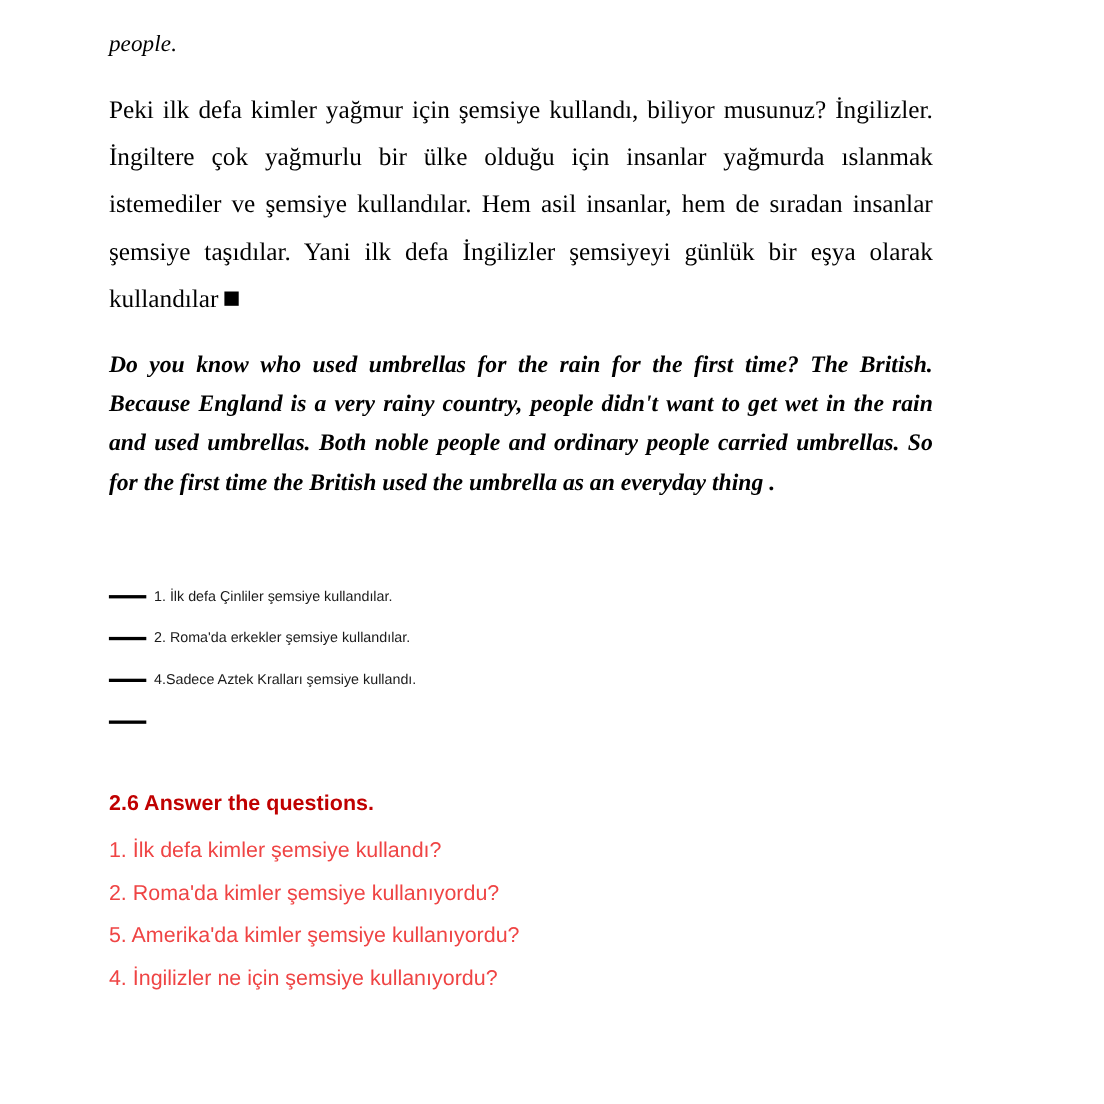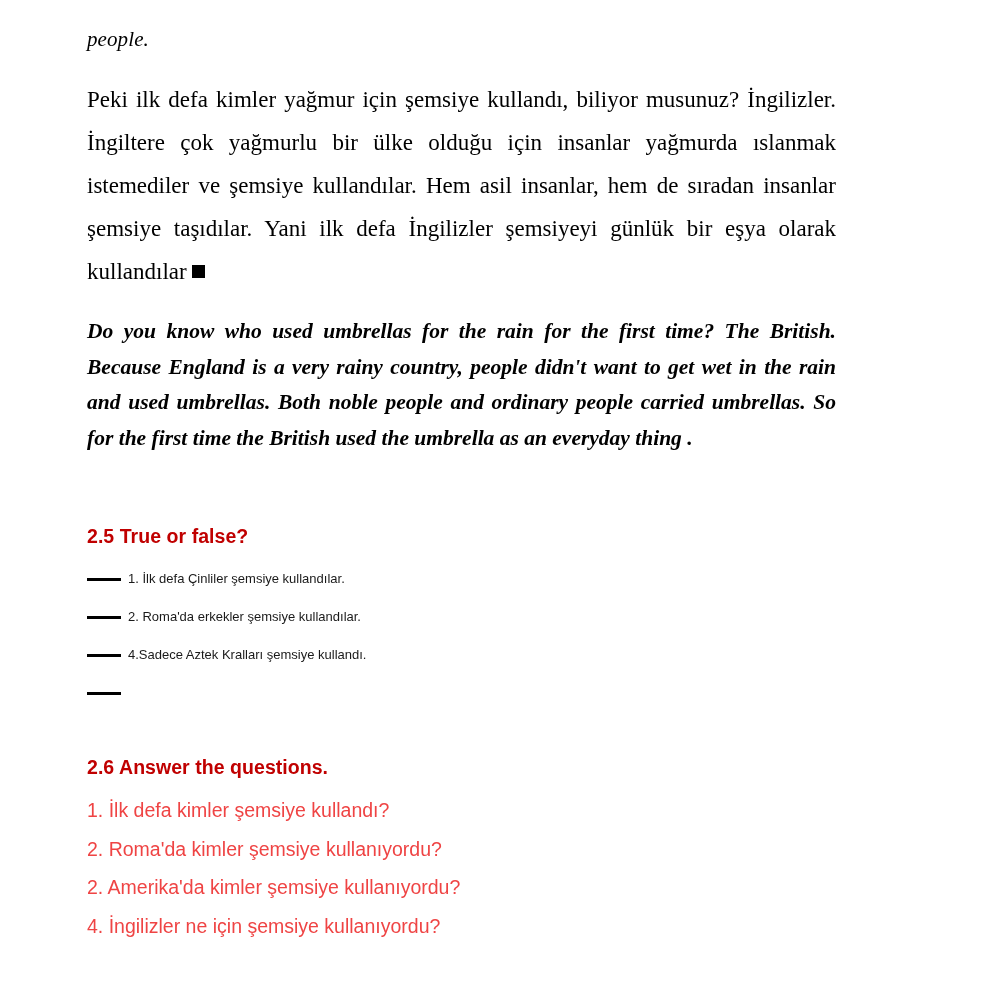--- a/index.html
+++ b/index.html
@@ -12,21 +12,21 @@
     height: 1004px;
     position: relative;
     overflow: hidden;
     font-family: "Liberation Serif", serif;
     color: #000000;
     -webkit-font-smoothing: antialiased;
   }
 
   .page {
     position: absolute;
-    left: 0;
+    left: 12px;
     top: 0;
     width: 968px;
     height: 1004px;
     box-sizing: border-box;
     padding: 0 132px 0 87px;
   }
 
   
   .cont-line {
     font-family: "Liberation Serif", serif;
@@ -121,32 +121,31 @@
 
 <div class="page">
 
   <p class="cont-line">people.</p>
 
   <p class="tr-para"><span>Peki ilk defa kimler yağmur için şemsiye kullandı, biliyor musunuz? İngilizler. İngiltere çok yağmurlu bir ülke olduğu için insanlar yağmurda ıslanmak istemediler ve şemsiye kullandılar. Hem asil insanlar, hem de sıradan insanlar şemsiye taşıdılar. Yani ilk defa İngilizler şemsiyeyi günlük bir eşya olarak kullandılar</span><span class="endmark"></span></p>
 
   <p class="en-para">Do you know who used umbrellas for the rain for the first time? The British. Because England is a very rainy country, people didn't want to get wet in the rain and used umbrellas. Both noble people and ordinary people carried umbrellas. So for the first time the British used the umbrella as an everyday thing .</p>
 
   <div class="section s25">
-    <h3 class="sec-heading">2.5 True or false?</h3>
     <ul class="ex-list">
       <li class="ex-item"><span class="blank"></span><span>1. İlk defa Çinliler şemsiye kullandılar.</span></li>
       <li class="ex-item"><span class="blank"></span><span>2. Roma'da erkekler şemsiye kullandılar.</span></li>
       <li class="ex-item"><span class="blank"></span><span>4.Sadece Aztek Kralları şemsiye kullandı.</span></li>
       <li class="ex-item"><span class="blank"></span></li>
     </ul>
   </div>
 
   <div class="section s26">
     <h3 class="sec-heading">2.6 Answer the questions.</h3>
     <ul class="ex-list">
       <li class="q-item">1. İlk defa kimler şemsiye kullandı?</li>
       <li class="q-item">2. Roma'da kimler şemsiye kullanıyordu?</li>
-      <li class="q-item">2. Amerika'da kimler şemsiye kullanıyordu?</li>
+      <li class="q-item">5. Amerika'da kimler şemsiye kullanıyordu?</li>
       <li class="q-item">4. İngilizler ne için şemsiye kullanıyordu?</li>
     </ul>
   </div>
 
 </div>
 
 </body></html>

